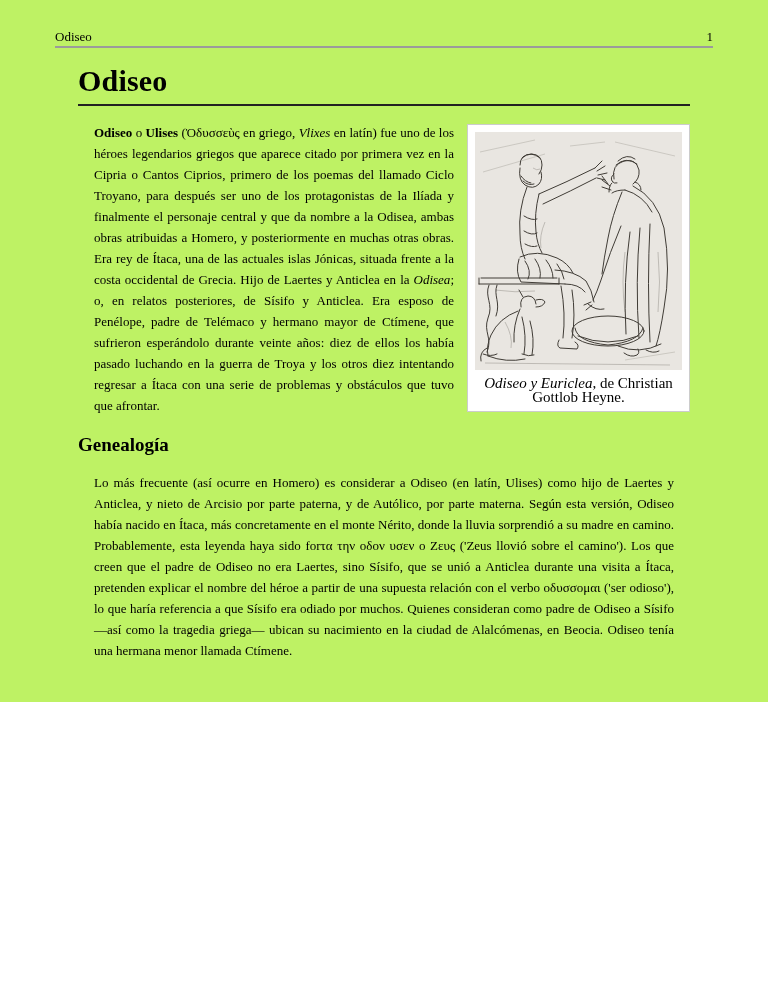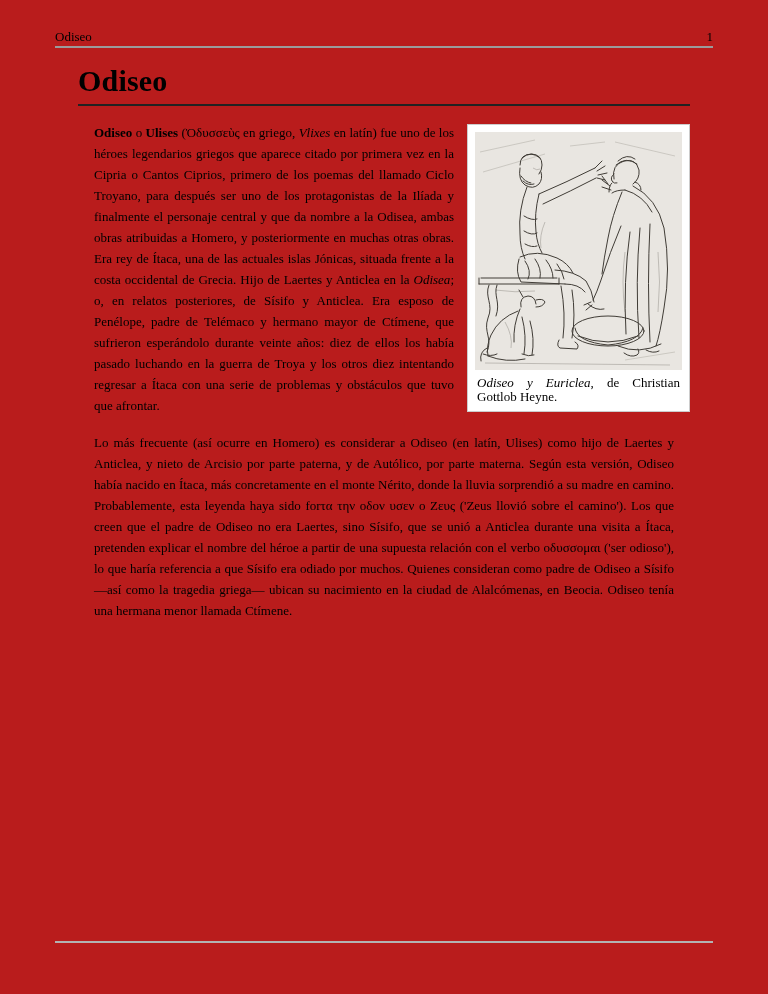--- a/index.html
+++ b/index.html
@@ -1,19 +1,19 @@
 <!DOCTYPE html>
 <html><head>
 <meta charset="utf-8">
 <style>
   html,body{margin:0;padding:0;background:#ffffff;}
   .page{
     position:relative;
-    width:768px;height:994px;
-    background:#b91c1c;
+    width:768px;height:702px;
+    background:#bef264;
     font-family:"Liberation Serif","DejaVu Serif",serif;
     color:#000;
     overflow:hidden;
     text-decoration:underline;
   }
   .running-header{
     position:absolute;left:55px;right:55px;top:29px;
     display:flex;justify-content:space-between;
     font-size:13px;line-height:15px;
   }
@@ -38,21 +38,22 @@
     width:223px;
     margin:2px 0 10px 13px;
     border:1px solid #cccccc;
     background:#ffffff;
     padding:7px 7px 3px 7px;
     box-sizing:border-box;
   }
   .engraving{width:207px;height:238px;background:#e9e6e1;}
   .engraving svg{display:block;width:207px;height:238px;}
   figcaption{
-    font-size:13px;line-height:14px;
+    font-size:15px;line-height:14px;
+    text-align:center;
     padding:6px 2px 4px 2px;
   }
   p.body-par{margin:16px;}
   h2.section-heading{
     margin:18px 0 10px 0;
     font-size:19px;line-height:22px;font-weight:bold;
     text-align:left;
   }
   .footer-rule{
     position:absolute;left:55px;right:55px;top:941px;
@@ -135,20 +136,21 @@
               <path d="M70,90 q-6,14 -4,26 M58,36 q4,3 7,1"></path>
               <path d="M10,231 L195,233"></path>
             </g>
           </svg>
         </div>
         <figcaption><i>Odiseo y Euriclea</i><span>, de Christian Gottlob Heyne.</span></figcaption>
       </figure>
 
       <p class="body-par"><b>Odiseo</b><span> o </span><b>Ulises</b><span> (Ὀδυσσεὺς en griego, </span><i>Vlixes</i><span> en latín) fue uno de los héroes legendarios griegos que aparece citado por primera vez en la Cipria o Cantos Ciprios, primero de los poemas del llamado Ciclo Troyano, para después ser uno de los protagonistas de la Ilíada y finalmente el personaje central y que da nombre a la Odisea, ambas obras atribuidas a Homero, y posteriormente en muchas otras obras. Era rey de Ítaca, una de las actuales islas Jónicas, situada frente a la costa occidental de Grecia. Hijo de Laertes y Anticlea en la </span><i>Odisea</i><span>; o, en relatos posteriores, de Sísifo y Anticlea. Era esposo de Penélope, padre de Telémaco y hermano mayor de Ctímene, que sufrieron esperándolo durante veinte años: diez de ellos los había pasado luchando en la guerra de Troya y los otros diez intentando regresar a Ítaca con una serie de problemas y obstáculos que tuvo que afrontar.</span></p>
 
+      <h2 class="section-heading">Genealogía</h2>
 
       <p class="body-par"><span>Lo más frecuente (así ocurre en Homero) es considerar a Odiseo (en latín, Ulises) como hijo de Laertes y Anticlea, y nieto de Arcisio por parte paterna, y de Autólico, por parte materna. Según esta versión, Odiseo había nacido en Ítaca, más concretamente en el monte Nérito, donde la lluvia sorprendió a su madre en camino. Probablemente, esta leyenda haya sido forτα την οδον υσεν ο Ζευς ('Zeus llovió sobre el camino'). Los que creen que el padre de Odiseo no era Laertes, sino Sísifo, que se unió a Anticlea durante una visita a Ítaca, pretenden explicar el nombre del héroe a partir de una supuesta relación con el verbo οδυσσομαι ('ser odioso'), lo que haría referencia a que Sísifo era odiado por muchos. Quienes consideran como padre de Odiseo a Sísifo —así como la tragedia griega— ubican su nacimiento en la ciudad de Alalcómenas, en Beocia. Odiseo tenía una hermana menor llamada Ctímene.</span></p>
 
     </div>
   </div>
 
   <div class="footer-rule"></div>
 
 </div>
 

